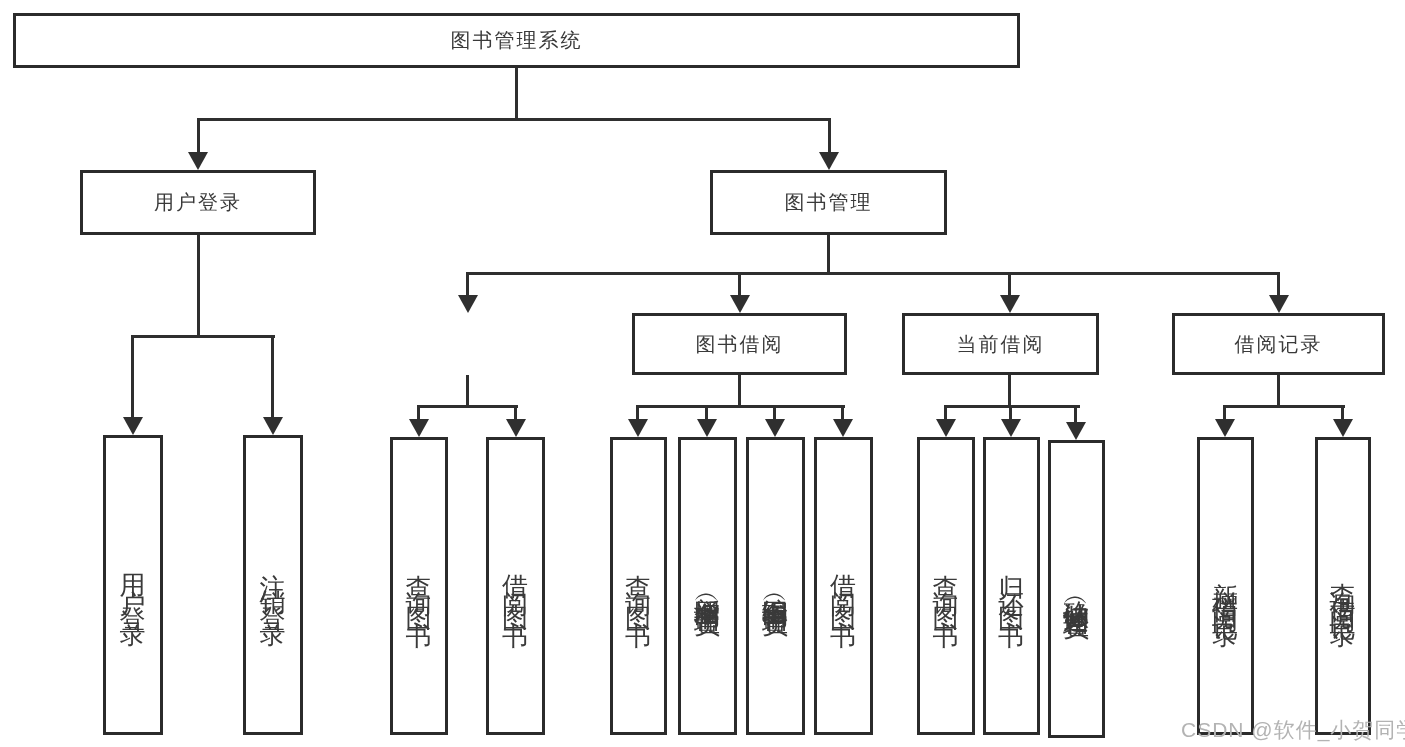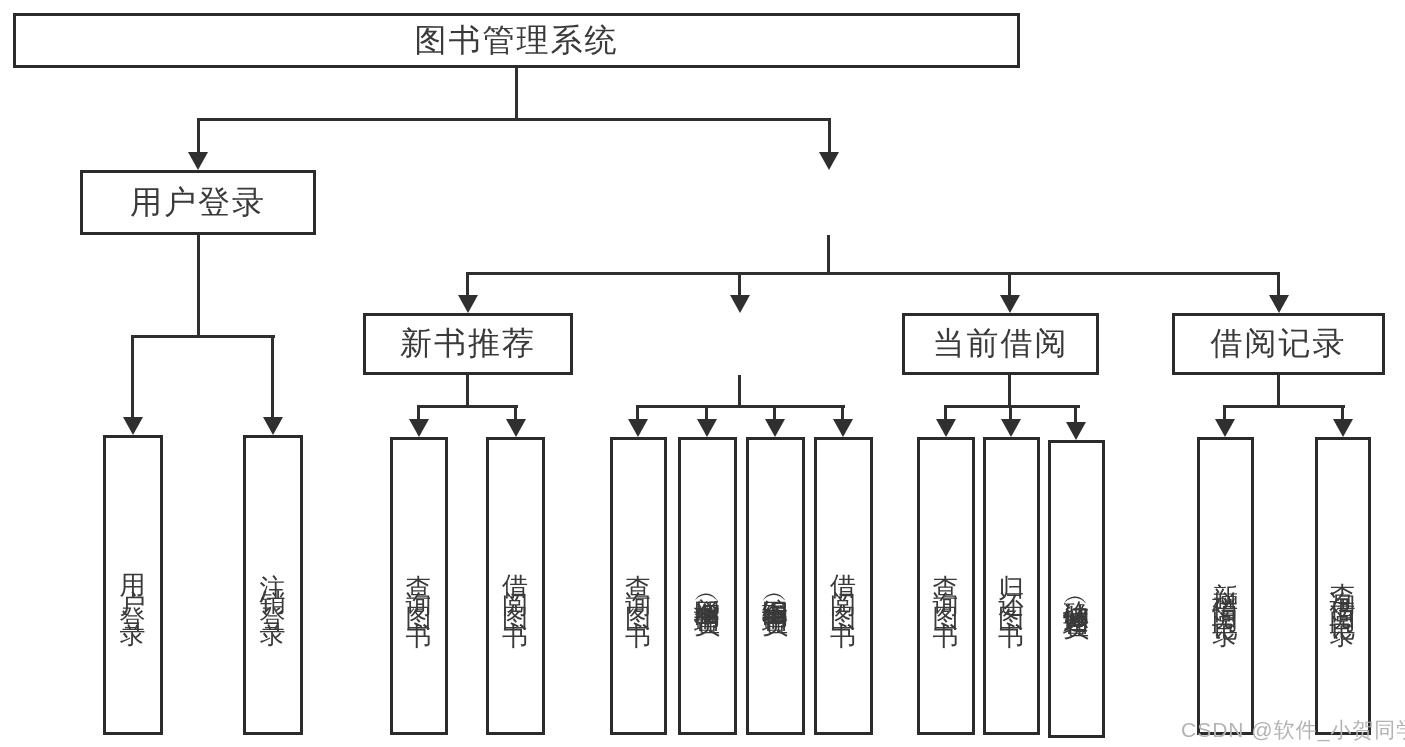--- a/index.html
+++ b/index.html
@@ -4,21 +4,21 @@
 <style>
   html,body{margin:0;padding:0;background:#ffffff;}
   .stage{
     position:relative;width:1405px;height:747px;background:#ffffff;overflow:hidden;
     font-family:"Liberation Sans",sans-serif;
   }
   .box{
     position:absolute;box-sizing:border-box;background:#ffffff;
     border:3px solid #2b2b2b;color:#3a3a3a;
     display:flex;align-items:center;justify-content:center;
-    font-size:32px;letter-spacing:2px;z-index:2;
+    font-size:20px;letter-spacing:2px;z-index:2;
   }
   .vbox{
     font-size:26px;
     writing-mode:vertical-rl;text-orientation:mixed;
     letter-spacing:16px;line-height:1.0;
   }
   .vbox.ls8{letter-spacing:8px;}
   .vbox.ls2{letter-spacing:2px;}
   .line{position:absolute;background:#2f2f2f;z-index:1;}
   .arr{
@@ -33,23 +33,24 @@
 </style>
 </head>
 <body>
 
 <div class="stage">
 
   <div class="box" style="left:13px;top:13px;width:1007px;height:55px;">图书管理系统</div>
 
   <div class="box" style="left:80px;top:170px;width:236px;height:65px;">用户登录</div>
 
+  <div class="box" style="left:710px;top:170px;width:237px;height:65px;">图书管理</div>
 
-  <div class="box" style="left:363px;top:313px;width:210px;height:62px;">新书推荐</div>
 
+  <div class="box" style="left:632px;top:313px;width:215px;height:62px;">图书借阅</div>
 
   <div class="box" style="left:902px;top:313px;width:197px;height:62px;">当前借阅</div>
 
   <div class="box" style="left:1172px;top:313px;width:213px;height:62px;">借阅记录</div>
 
   <div class="box vbox" style="left:103px;top:435px;width:60px;height:300px;">用户登录</div>
 
   <div class="box vbox" style="left:243px;top:435px;width:60px;height:300px;">注销登录</div>
 
   <div class="box vbox" style="left:390px;top:437px;width:58px;height:298px;">查询图书</div>

